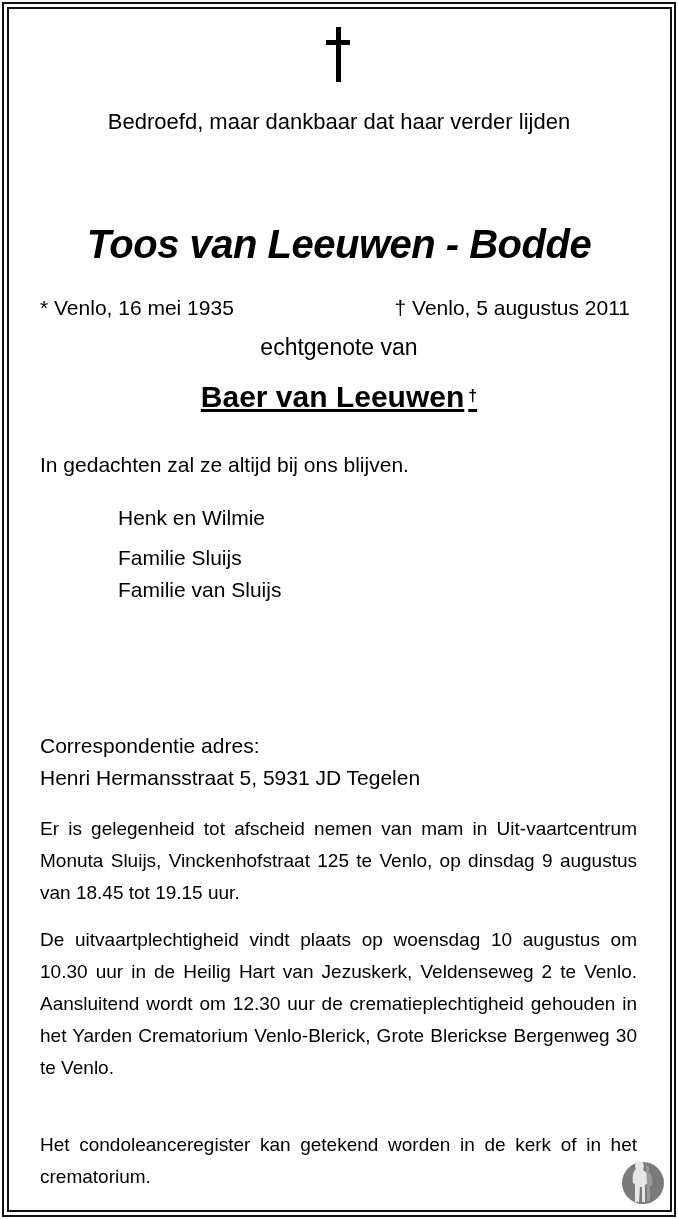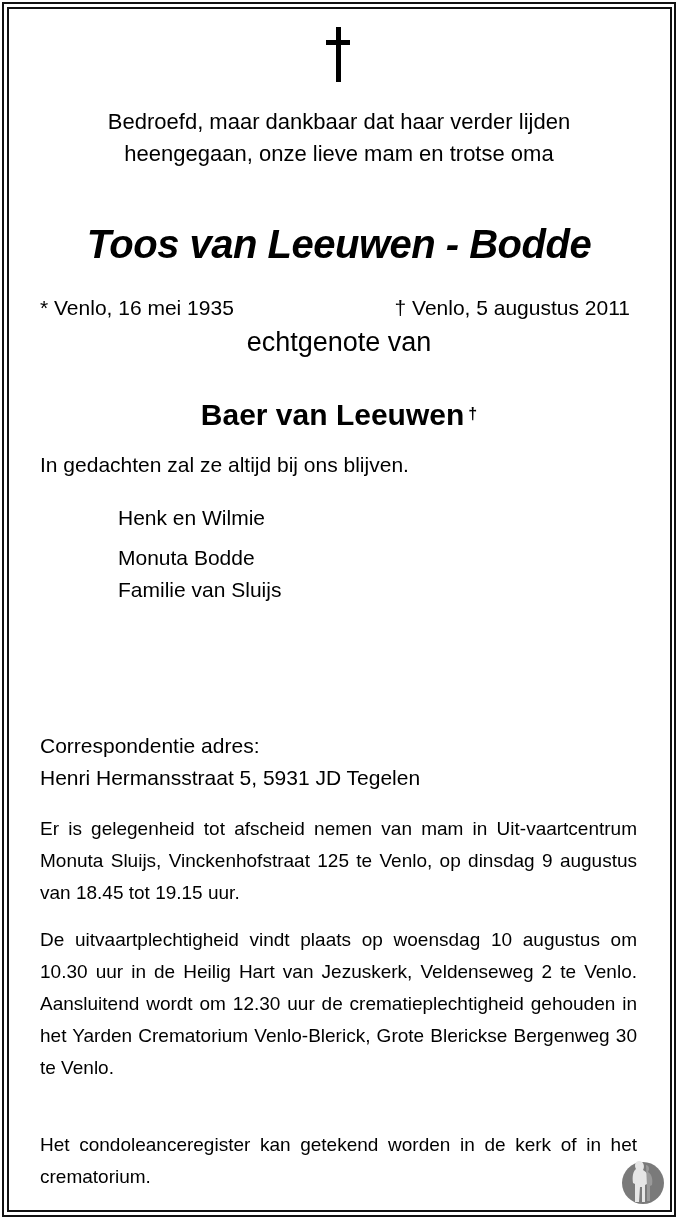--- a/index.html
+++ b/index.html
@@ -21,22 +21,22 @@
   }
   .cross .v { position: absolute; left: 10px; top: 0; width: 5px; height: 55px; background: #000; }
   .cross .h { position: absolute; left: 0; top: 13px; width: 24px; height: 5px; background: #000; }
 
   .centered { position: absolute; left: 0; width: 678px; text-align: center; }
   .intro { top: 106px; font-size: 22px; line-height: 32px; }
   .deceased-name { top: 222px; font-size: 40px; font-weight: bold; letter-spacing: -0.5px; font-style: italic; }
   .dates { position: absolute; top: 296px; left: 40px; width: 590px; font-size: 21px; }
   .dates .born { position: absolute; left: 0; }
   .dates .died { position: absolute; right: 0; }
-  .spouse-label { top: 327px; font-size: 27px; }
-  .spouse-name { top: 398px; font-size: 30px; font-weight: bold; }
+  .spouse-label { top: 334px; font-size: 23px; }
+  .spouse-name { top: 380px; font-size: 30px; font-weight: bold; text-decoration: underline; }
   .spouse-name .dagger { font-size: 16px; font-weight: bold; vertical-align: 6px; margin-left: 4px; }
 
   .text { position: absolute; left: 40px; font-size: 21px; line-height: 32px; }
   .motto { top: 449px; text-align: center; }
   .family { position: absolute; left: 118px; top: 502px; font-size: 21px; line-height: 32px; }
   .family .group { margin-bottom: 8px; }
   .address { top: 730px; }
 
   .para { position: absolute; left: 40px; width: 597px; font-size: 19px; line-height: 32px; text-align: justify; }
   .p1 { top: 813px; }
@@ -51,21 +51,20 @@
 <div class="frame-outer"></div>
 <div class="frame-inner"></div>
 
 <div class="cross">
   <div class="v"></div>
     <div class="h"></div>
 </div>
 
 <div class="centered intro">
   <div>Bedroefd, maar dankbaar dat haar verder lijden</div>
-  <div>heengegaan, onze lieve mam en trotse oma</div>
 </div>
 
 <div class="centered deceased-name">Toos van Leeuwen - Bodde</div>
 
 <div class="dates">
   <span class="born">* Venlo, 16 mei 1935</span>
   <span class="died">† Venlo, 5 augustus 2011</span>
 </div>
 
 <div class="centered spouse-label">echtgenote van</div>
@@ -74,21 +73,21 @@
   <span>Baer van Leeuwen</span><span class="dagger">†</span>
 </div>
 
 <div class="text motto">In gedachten zal ze altijd bij ons blijven.</div>
 
 <div class="family">
   <div class="group">
     <div>Henk en Wilmie</div>
   </div>
   <div class="group">
-    <div>Monuta Bodde</div>
+    <div>Familie Sluijs</div>
     <div>Familie van Sluijs</div>
   </div>
 </div>
 
 <div class="text address">
   <div>Correspondentie adres:</div>
   <div>Henri Hermansstraat 5, 5931 JD  Tegelen</div>
 </div>
 
 <div class="para p1">Er is gelegenheid tot afscheid nemen van mam in Uit-vaartcentrum Monuta Sluijs, Vinckenhofstraat 125 te Venlo, op dinsdag 9 augustus van 18.45 tot 19.15 uur.</div>

